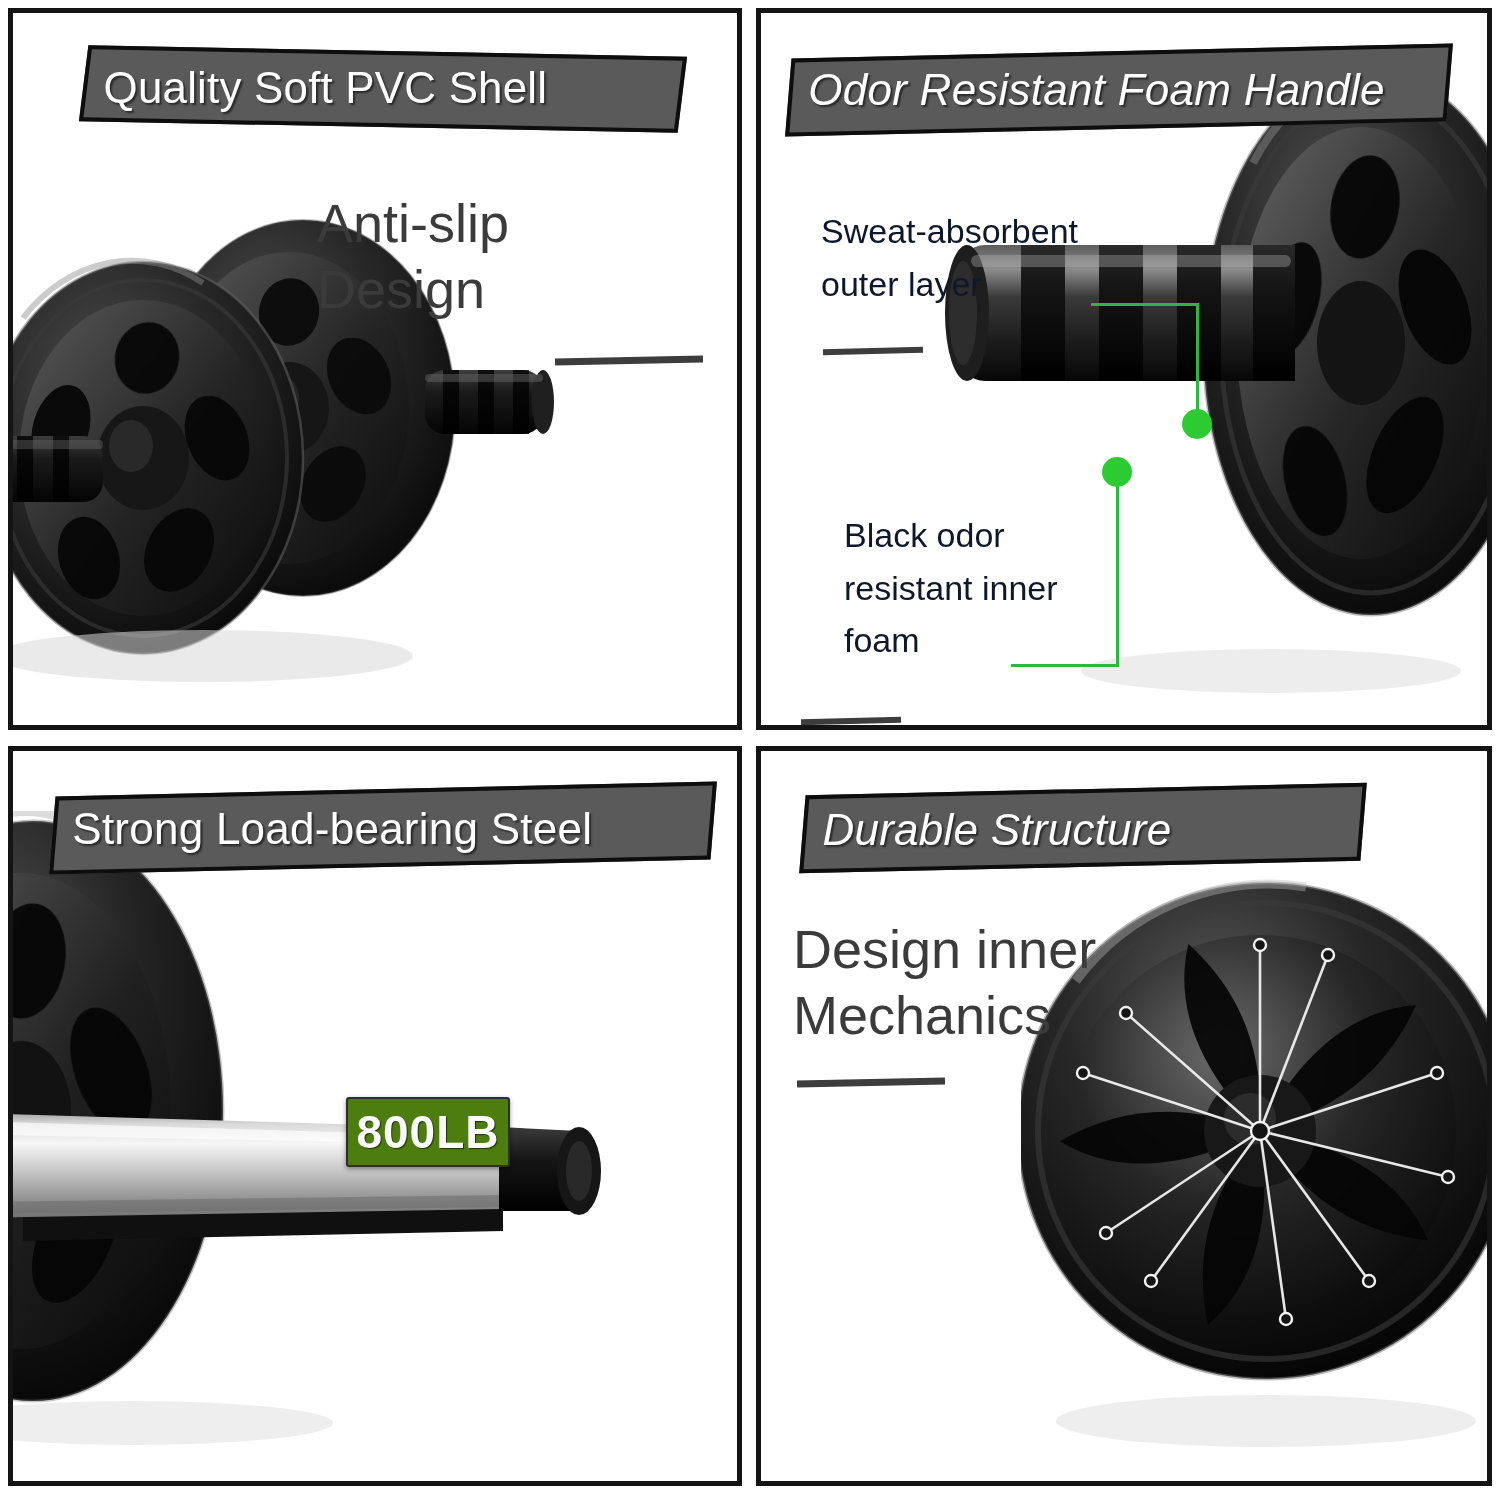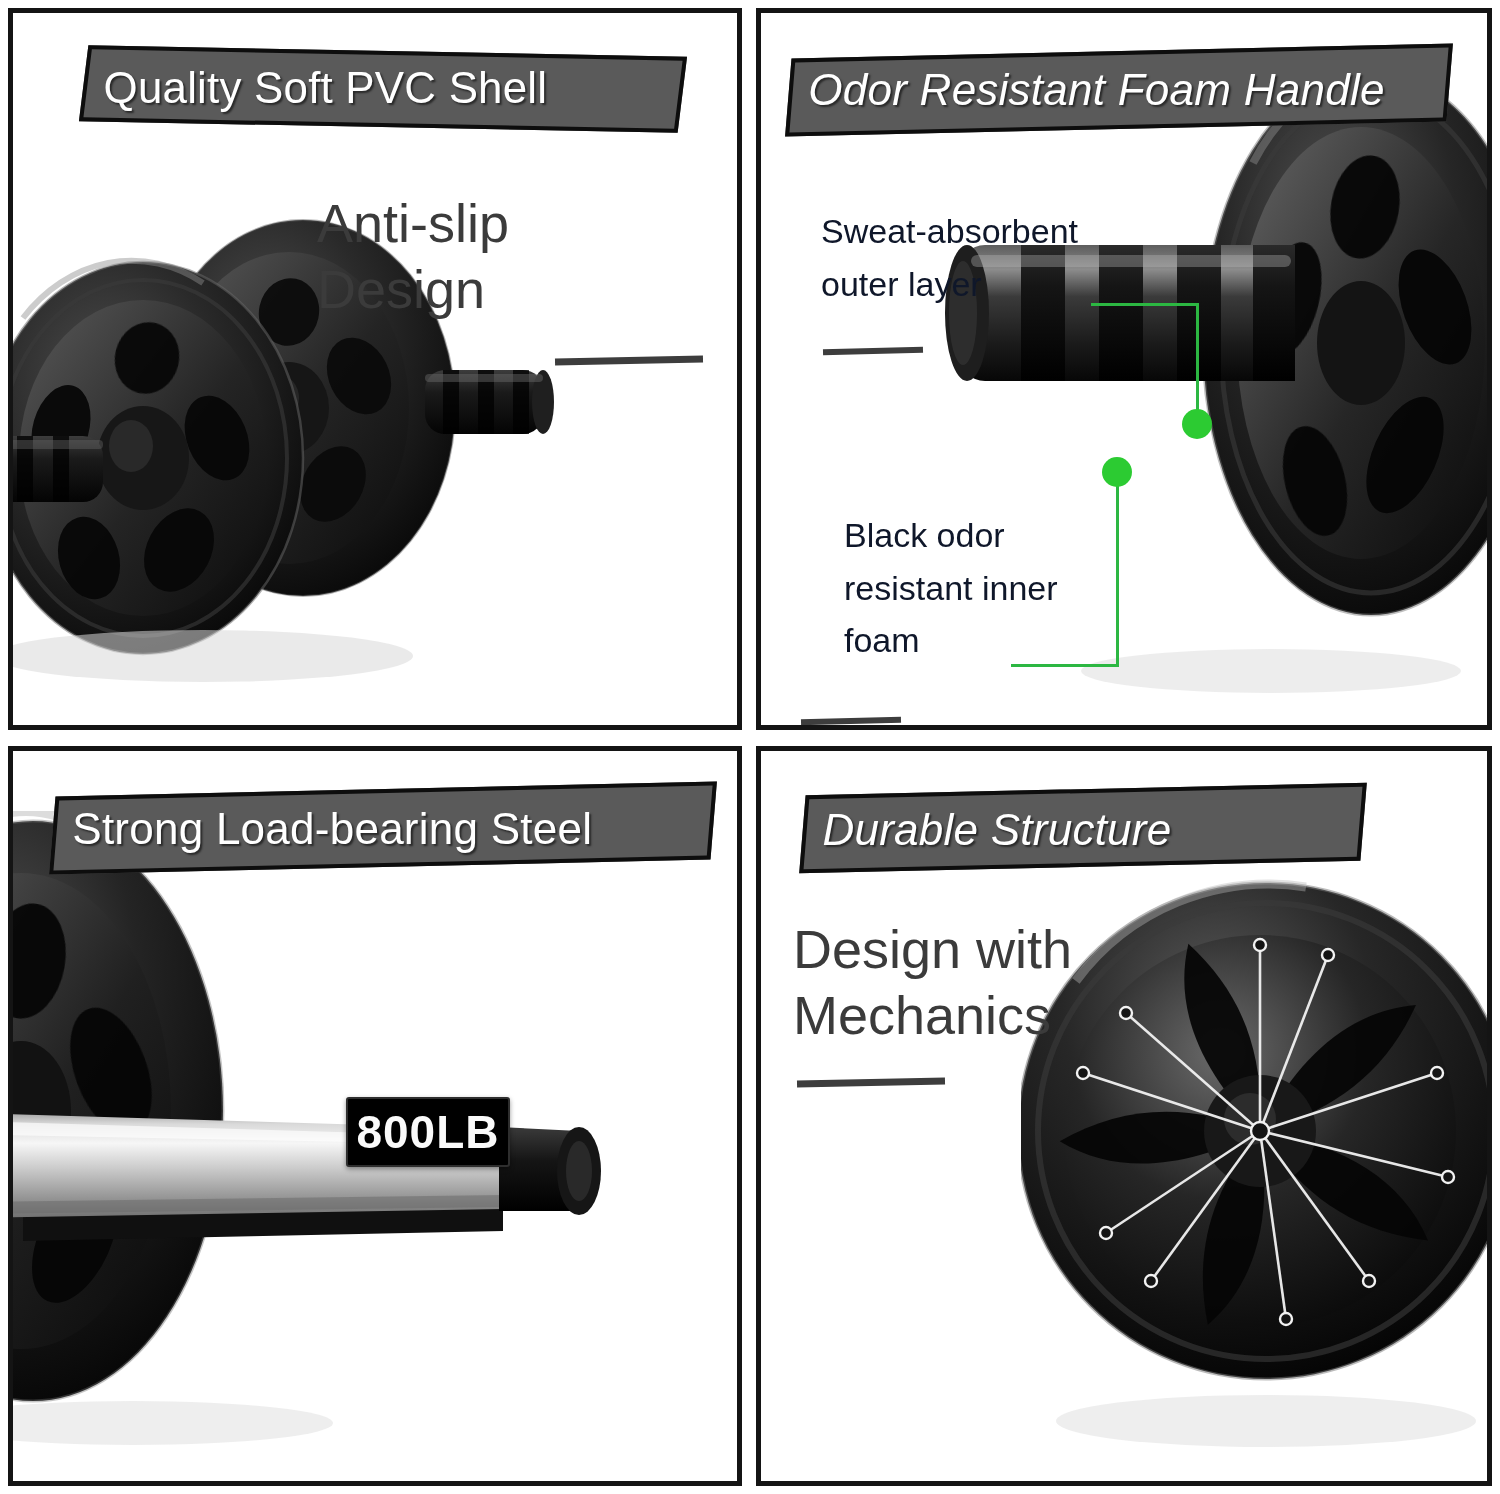--- a/index.html
+++ b/index.html
@@ -81,21 +81,21 @@
   .lead-h{height:3px;}
   .lead-v{width:3px;}
   .dot{
     position:absolute;border-radius:50%;
     background:#2ccb32;
   }
 
   
   .plate{
     position:absolute;
-    background:#000000;
+    background:#4d7c0f;
     border:2px solid #2e2e2e;
     border-radius:3px;
     display:flex;align-items:center;justify-content:center;
     box-shadow:0 2px 5px rgba(0,0,0,.4);
   }
   .plate span{
     color:#fafafa;font-size:46px;font-weight:bold;
     letter-spacing:1px;line-height:1;
     text-shadow:1px 1px 1px rgba(0,0,0,.6);
   }
@@ -413,18 +413,18 @@
         </g>
 
         <ellipse cx="245" cy="560" rx="210" ry="26" fill="#dedede" opacity=".5"></ellipse>
       </svg>
     </div>
 
     <div class="banner italic skew-b" style="left:42px;top:38px;width:560px;height:78px;">
       <span class="btxt unskew-b">Durable Structure</span>
     </div>
 
-    <div class="headline" style="left:32px;top:166px;width:360px;">Design with
+    <div class="headline" style="left:32px;top:166px;width:360px;">Design inner
 Mechanics</div>
     <div class="rule" style="left:36px;top:328px;width:148px;"></div>
   </div>
 
 </div>
 
 </body></html>

